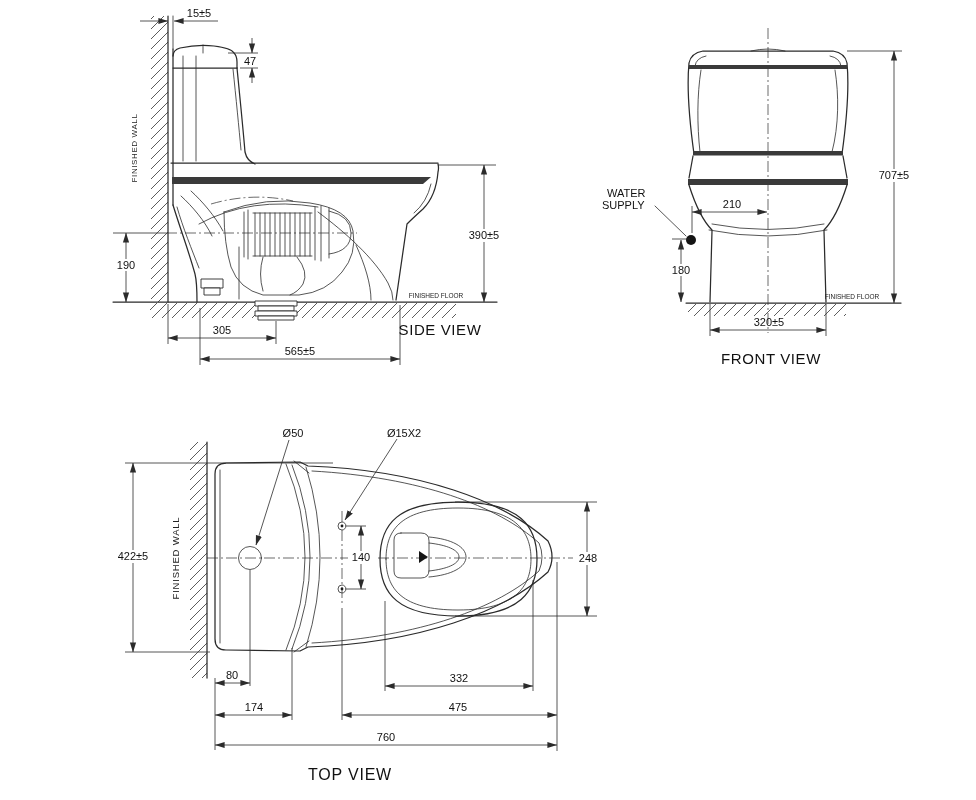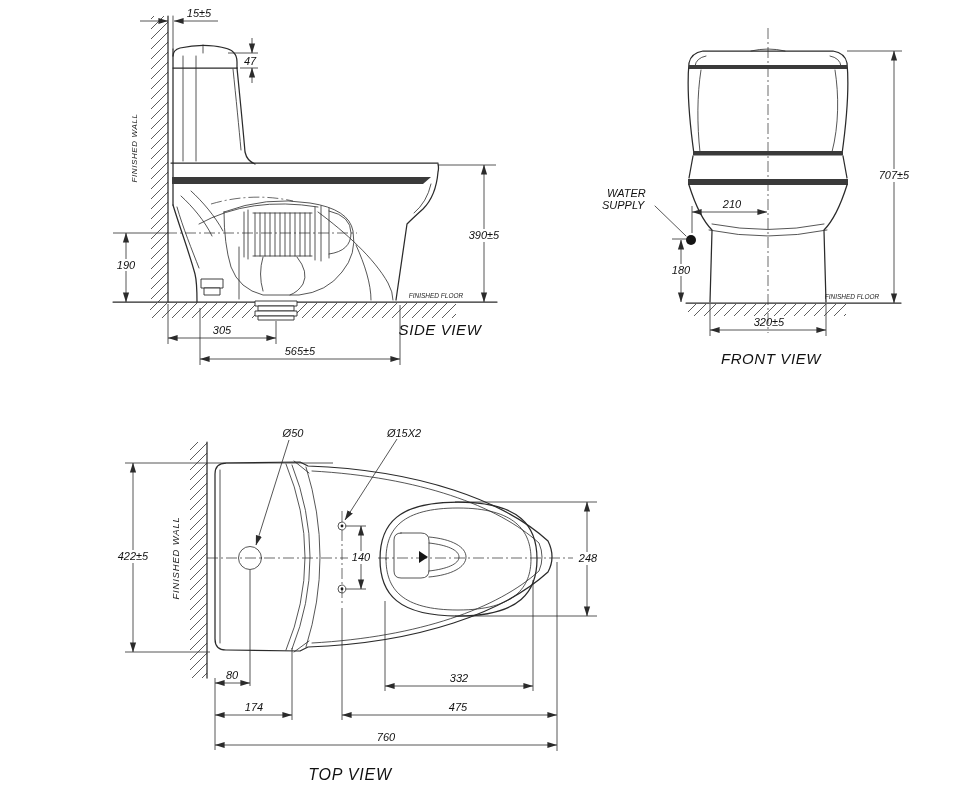--- a/index.html
+++ b/index.html
@@ -1,16 +1,16 @@
 <!DOCTYPE html>
 <html style="--line: #2b2b2b; --band: #3a3a3a; --text: #111111; --bg: #ffffff;"><head>
 <meta charset="utf-8">
 <style>
   html,body{margin:0;padding:0;background:#fff;}
-  .page{position:relative;width:976px;height:800px;background:var(--bg,#fff);overflow:hidden;font-style:italic;}
+  .page{position:relative;width:976px;height:800px;background:var(--bg,#fff);overflow:hidden;}
   svg{display:block;}
   svg *{vector-effect:non-scaling-stroke;}
   .o  {stroke:var(--line,#2b2b2b);stroke-width:1.25;fill:none;stroke-linecap:round;stroke-linejoin:round;}
   .t  {stroke:var(--line,#2b2b2b);stroke-width:0.8;fill:none;stroke-linecap:round;stroke-linejoin:round;}
   .dl {stroke:var(--line,#2b2b2b);stroke-width:0.8;fill:none;}
   .cl {stroke:var(--line,#2b2b2b);stroke-width:0.7;fill:none;stroke-dasharray:11 3 2 3;}
   .band{fill:var(--band,#3a3a3a);stroke:none;}
   .wfill{fill:#fff;stroke:var(--line,#2b2b2b);stroke-width:0.9;}
   .dot{fill:#141414;stroke:none;}
   .bg{fill:#fff;stroke:none;}

